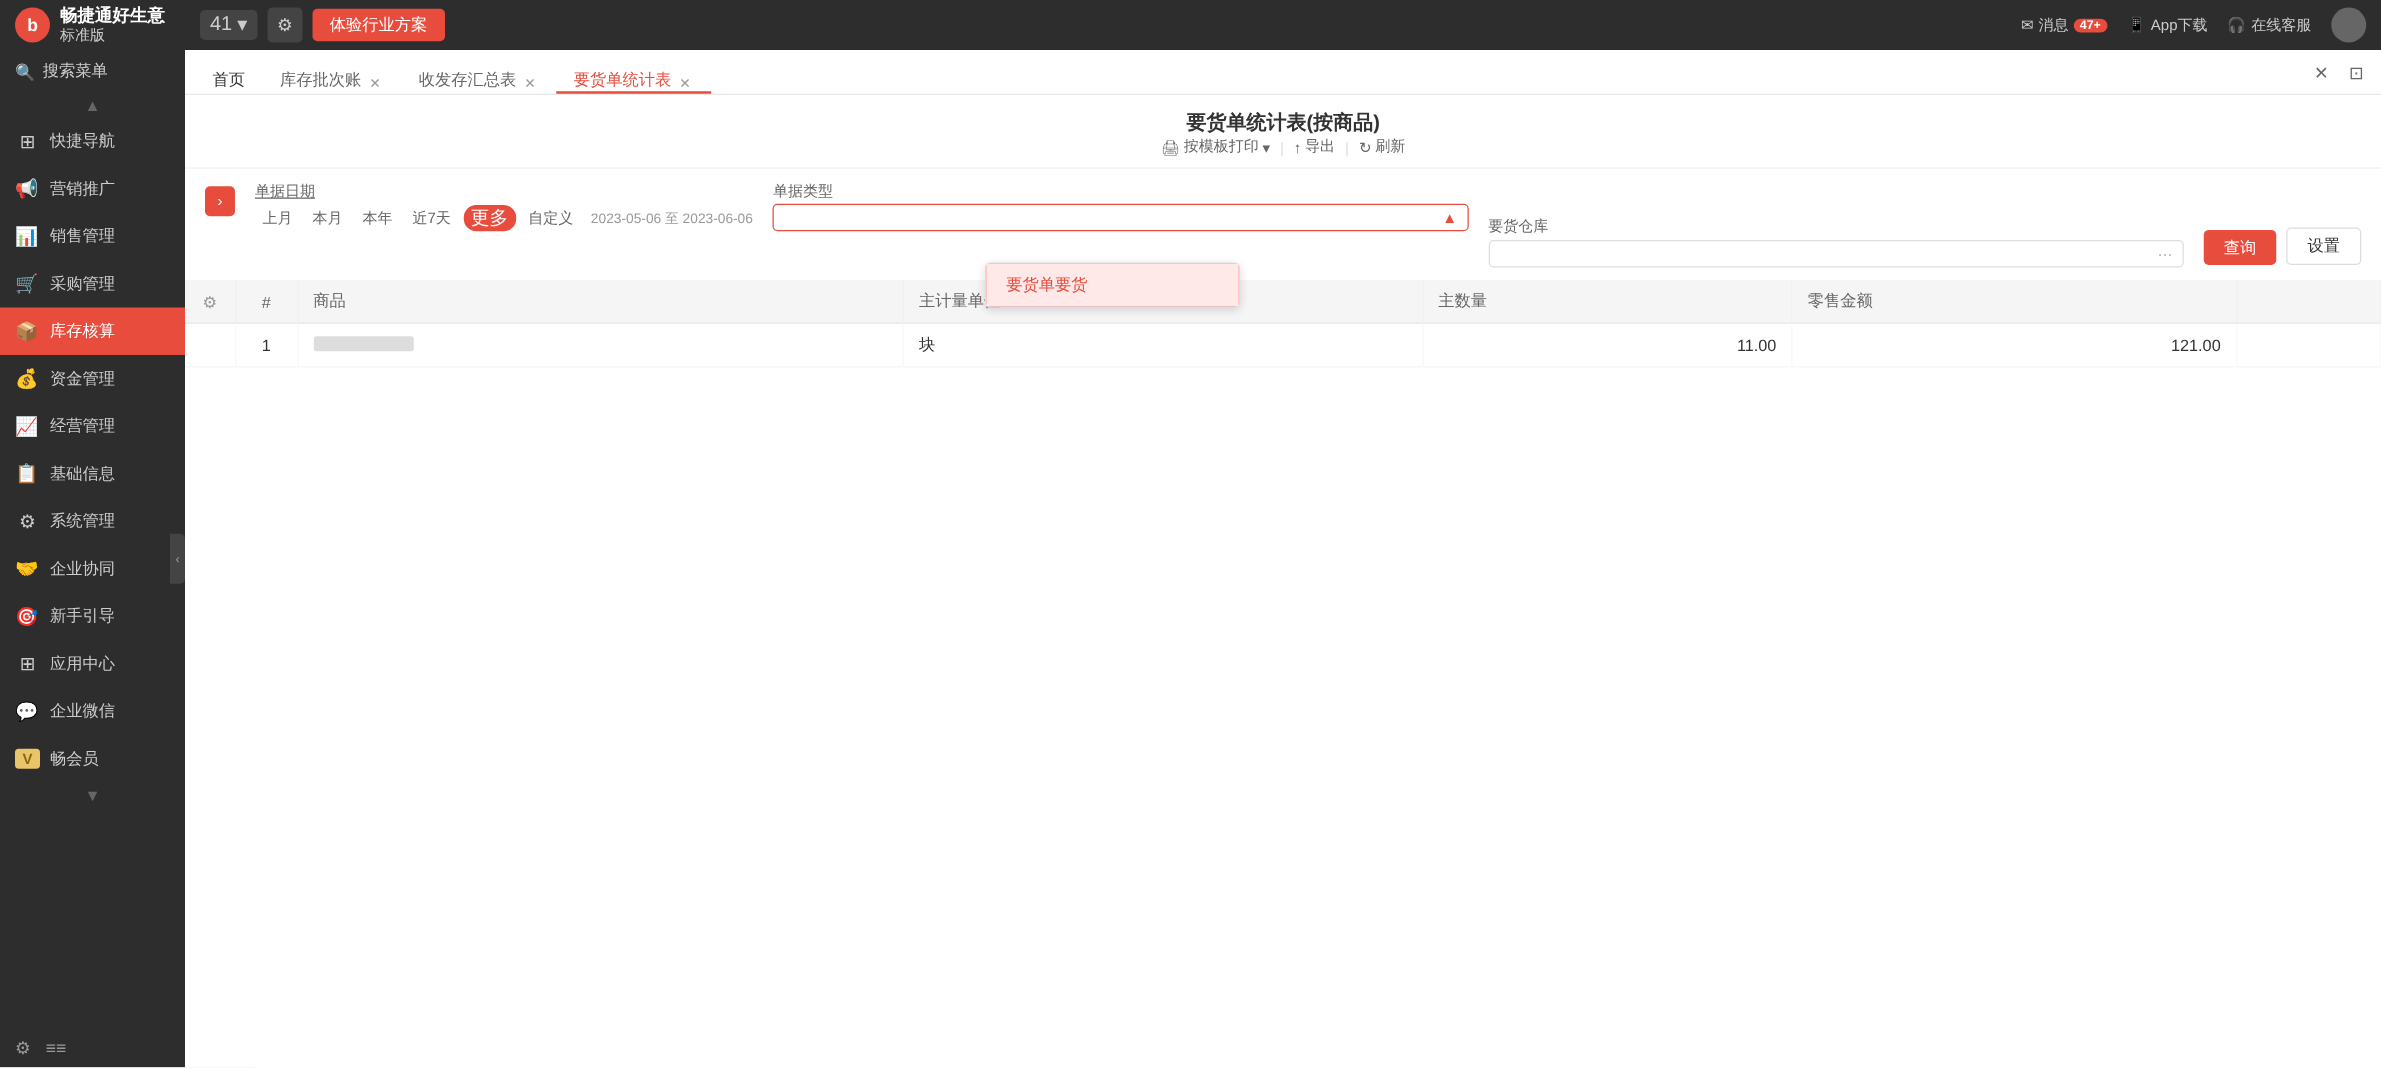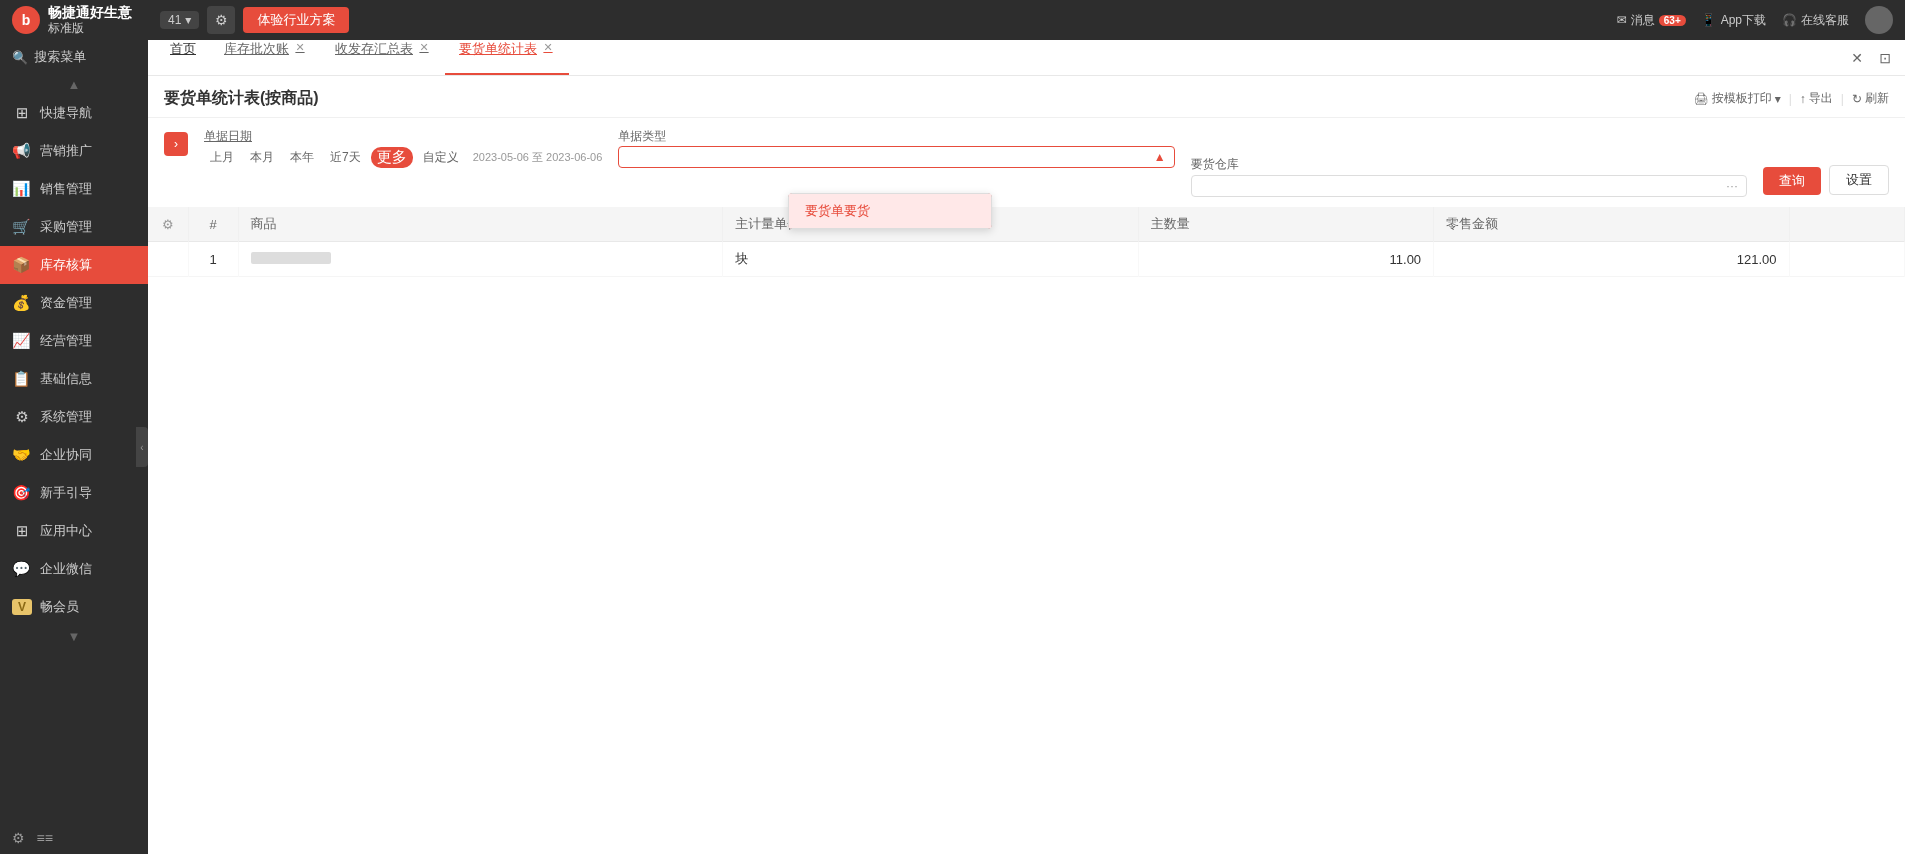--- a/index.html
+++ b/index.html
@@ -32,21 +32,21 @@
     .logo-text .main { font-size: 14px; color: #fff; font-weight: bold; }
     .top-center {
       flex: 1;
       display: flex;
       align-items: center;
       gap: 8px;
     }
     .version-selector {
       display: flex; align-items: center; gap: 4px;
       background: #444; border-radius: 4px;
-      padding: 2px 8px; color: #ccc; font-size: 12px;
+      padding: 2px 8px; color: #ccc; font-size: 16px;
       cursor: pointer;
     }
     .gear-btn {
       width: 28px; height: 28px;
       background: #444; border-radius: 4px;
       display: flex; align-items: center; justify-content: center;
       cursor: pointer; color: #ccc; font-size: 14px;
     }
     .trial-btn {
       background: #e74c3c;
@@ -136,28 +136,27 @@
     .tab-bar {
       height: 36px;
       background: #fff;
       display: flex;
       align-items: stretch;
       border-bottom: 1px solid #e8e8e8;
       flex-shrink: 0;
       padding: 0 8px;
     }
     .tab-item {
-      display: flex; align-items: flex-start; gap: 4px;
+      display: flex; align-items: flex-end; gap: 4px;
       padding: 0 14px;
       font-size: 13px;
       color: #666;
       cursor: pointer;
       border-bottom: 2px solid transparent;
       white-space: nowrap;
-      text-decoration: underline;
     }
     .tab-item.home { color: #333; }
     .tab-item.active { color: #e74c3c; border-bottom: 2px solid #e74c3c; }
     .tab-close {
       font-size: 11px; color: #999;
       width: 14px; height: 14px;
       display: flex; align-items: center; justify-content: center;
       border-radius: 50%;
     }
     .tab-bar-actions {
@@ -181,20 +180,21 @@
     }
 
     
     .page-title-bar {
       display: flex;
       align-items: center;
       justify-content: space-between;
       padding: 12px 16px 8px;
       border-bottom: 1px solid #f0f0f0;
       flex-shrink: 0;
+      flex-direction: column;
     }
     .page-title {
       font-size: 16px;
       font-weight: bold;
       color: #333;
     }
     .page-actions {
       display: flex; align-items: center; gap: 8px;
       font-size: 12px;
     }
@@ -414,21 +414,21 @@
       <span>41</span>
       <span>▾</span>
     </div>
     <div class="gear-btn">⚙</div>
     <button class="trial-btn">体验行业方案</button>
   </div>
   <div class="top-right">
     <div class="top-right-item">
       <span>✉</span>
       <span>消息</span>
-      <span class="badge">63+</span>
+      <span class="badge">47+</span>
     </div>
     <div class="top-right-item">
       <span>📱</span>
       <span>App下载</span>
     </div>
     <div class="top-right-item">
       <span>🎧</span>
       <span>在线客服</span>
     </div>
     <div class="avatar"></div>

